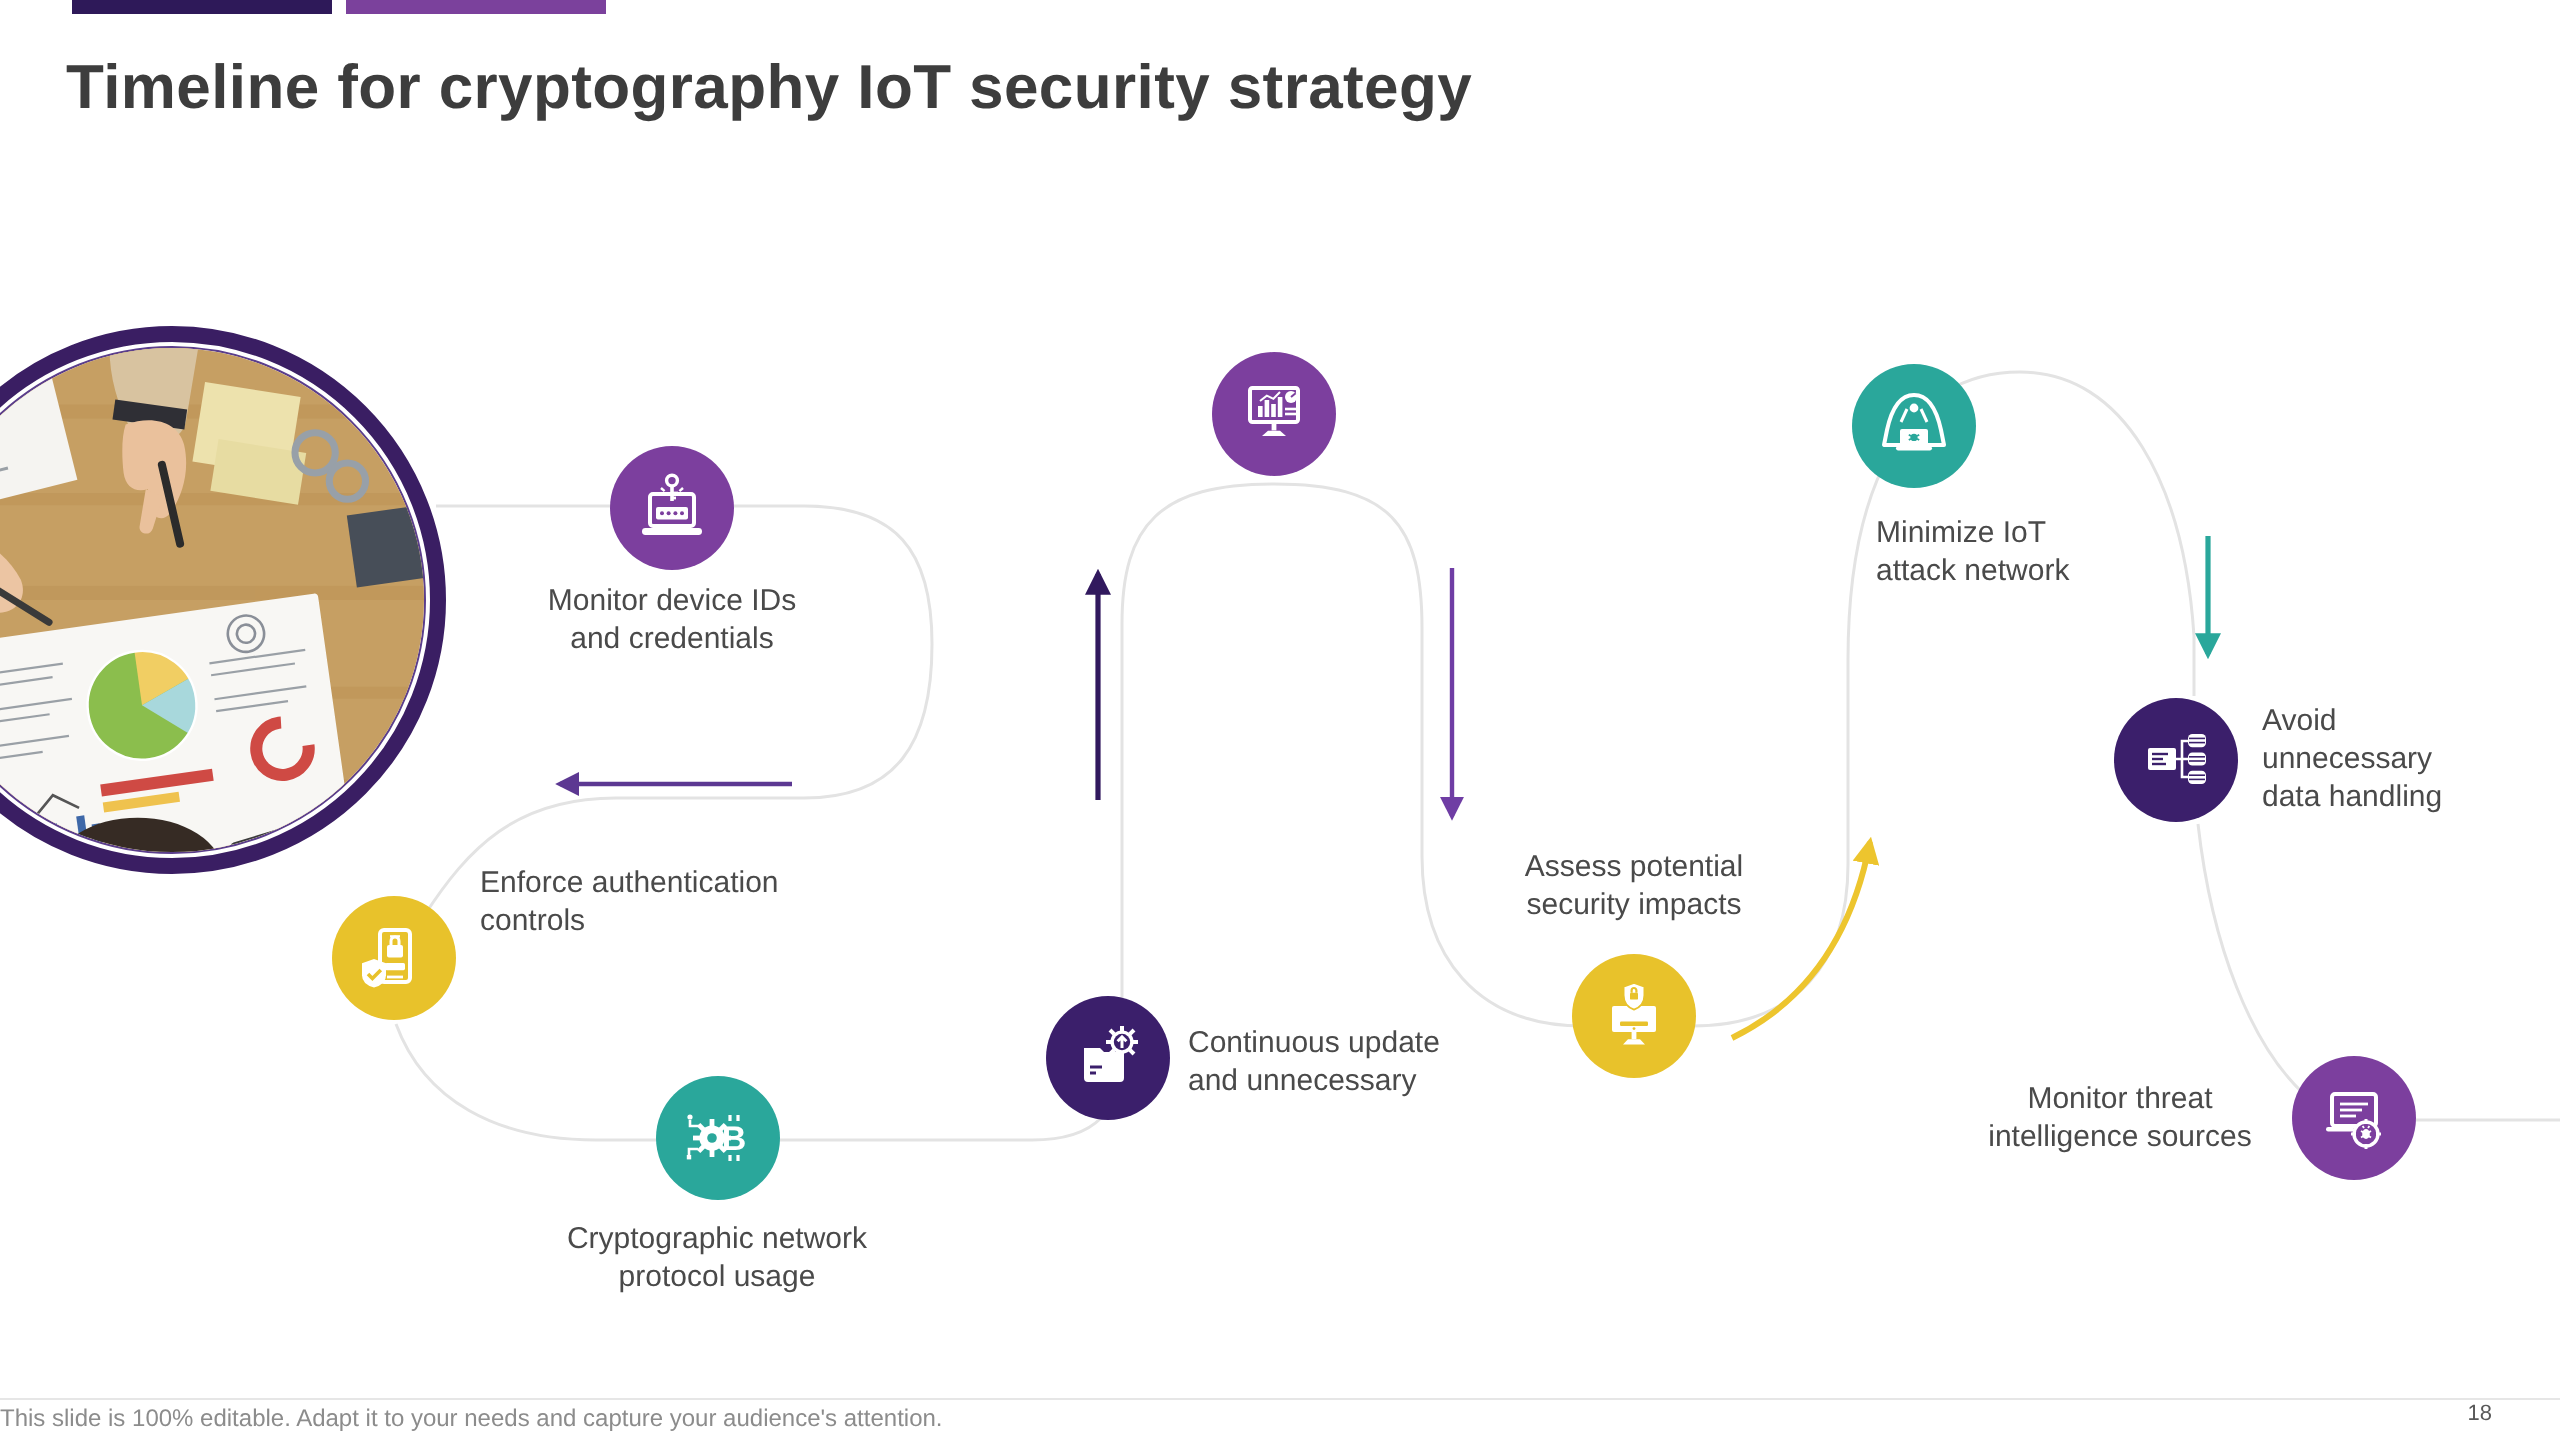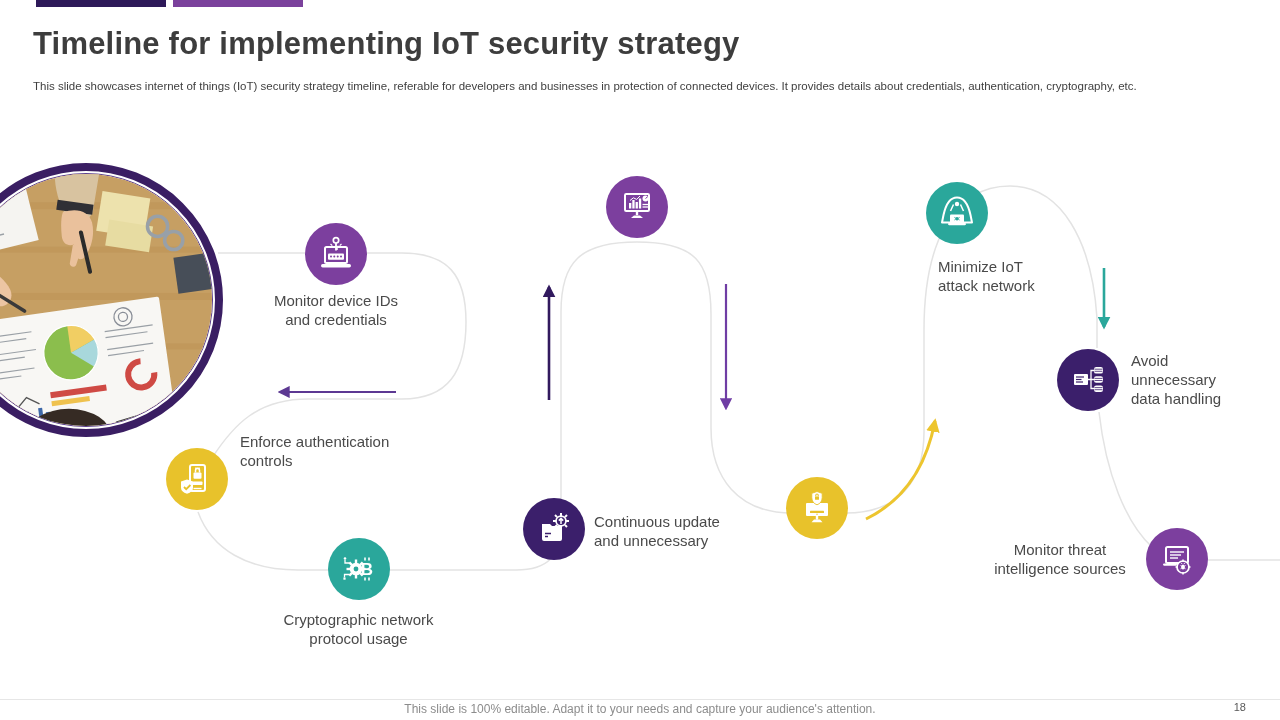--- a/index.html
+++ b/index.html
@@ -35,34 +35,33 @@
   .c-dark   { background:#3B1F6B; }
   .c-yellow { background:#E8C22B; }
   .c-teal   { background:#2AA79B; }
 
   .lbl { position:absolute; font-size:15px; color:#4A4A4A; line-height:1.26; z-index:4; }
   .lbl.ctr { text-align:center; }
   .lbl.rgt { text-align:center; }
 
   
   .footer-line { position:absolute; left:0; top:699px; width:1280px; height:1px; background:#E6E6E6; }
-  .footer-text { position:absolute; left:0; top:702px; width:1280px; text-align:center;
+  .footer-text { position:absolute; left:0; top:702px; width:1280px; 
                  font-size:12px; color:#8C8C8C; }
   .page-num { position:absolute; right:34px; top:701px; font-size:11px; color:#595959; }
 </style>
 </head>
 <body>
 
 <div class="slide">
 
   <div class="bar dark"></div>
   <div class="bar light"></div>
 
-  <h1 class="title">Timeline for implementing IoT security strategy</h1>
-  <p class="subtitle">This slide showcases internet of things (IoT) security strategy timeline, referable for developers and businesses in protection of connected devices. It provides details about credentials, authentication, cryptography, etc.</p>
+  <h1 class="title">Timeline for cryptography IoT security strategy</h1>
 
   <svg class="connectors" width="1280" height="720">
     <defs>
       <marker id="mL" viewBox="0 0 10 10" refX="8" refY="5" markerWidth="5.5" markerHeight="5.5" orient="auto">
           <path d="M0 0 L10 5 L0 10 z" fill="#5C3892"></path>
         </marker>
       <marker id="mU" viewBox="0 0 10 10" refX="8" refY="5" markerWidth="5" markerHeight="5" orient="auto">
           <path d="M0 0 L10 5 L0 10 z" fill="#31195E"></path>
         </marker>
       <marker id="mD" viewBox="0 0 10 10" refX="8" refY="5" markerWidth="5.5" markerHeight="5.5" orient="auto">
@@ -275,20 +274,21 @@
       <rect x="9" y="15" width="22" height="13" rx="1" fill="#fff"></rect>
       <path d="M20 3.5 l5.2 1.8 v4.3 c0 3.8 -2 6 -5.2 7.2 c-3.2 -1.2 -5.2 -3.4 -5.2 -7.2 V5.3 z" fill="#fff" stroke="#E8C22B" stroke-width="0.9"></path>
       <rect x="18" y="8.4" width="4" height="3.4" rx="0.6" fill="#E8C22B"></rect>
       <path d="M18.8 8.4 V7.2 a1.2 1.2 0 0 1 2.4 0 v1.2" stroke="#E8C22B" fill="none" stroke-width="1.1"></path>
       <rect x="13" y="22.8" width="14" height="2.2" rx="0.6" fill="#E8C22B"></rect>
       <circle cx="20" cy="26.3" r="0.7" fill="#E8C22B"></circle>
       <rect x="18.8" y="28" width="2.4" height="3.6" fill="#fff"></rect>
       <path d="M14.5 34.2 l2.5 -2.6 h6 l2.5 2.6 z" fill="#fff"></path>
     </svg>
   </div>
+  <div class="lbl ctr" style="left:742px;top:425px;width:150px">Assess potential security impacts</div>
 
   <div class="node c-teal" style="left:926px;top:182px">
     <svg viewBox="0 0 40 40">
       <path d="M20 4.5 c-6.5 0 -11 6 -13.5 17.5 l-1.5 7.5 h30 l-1.5 -7.5 C31 10.5 26.5 4.5 20 4.5 z" fill="none" stroke="#fff" stroke-width="2" stroke-linejoin="round"></path>
       <line x1="16.5" y1="11.5" x2="13.5" y2="18" stroke="#fff" stroke-width="1.5"></line>
       <line x1="23.5" y1="11.5" x2="26.5" y2="18" stroke="#fff" stroke-width="1.5"></line>
       <circle cx="20" cy="11" r="2.2" fill="#fff"></circle>
       <rect x="13" y="21.5" width="14" height="8.5" rx="1" fill="#fff"></rect>
       <circle cx="20" cy="25.7" r="1.8" fill="#2AA79B"></circle>
       <g stroke="#2AA79B" stroke-width="0.9">

